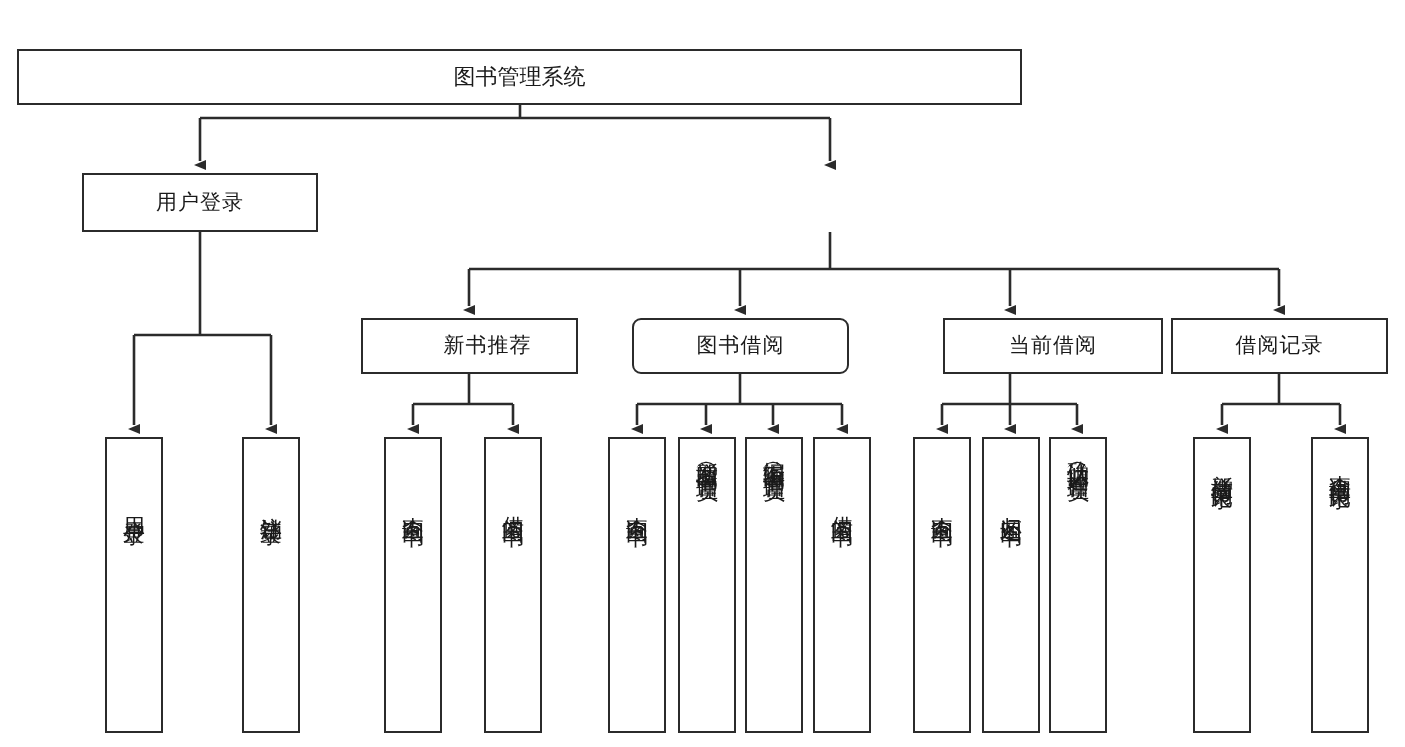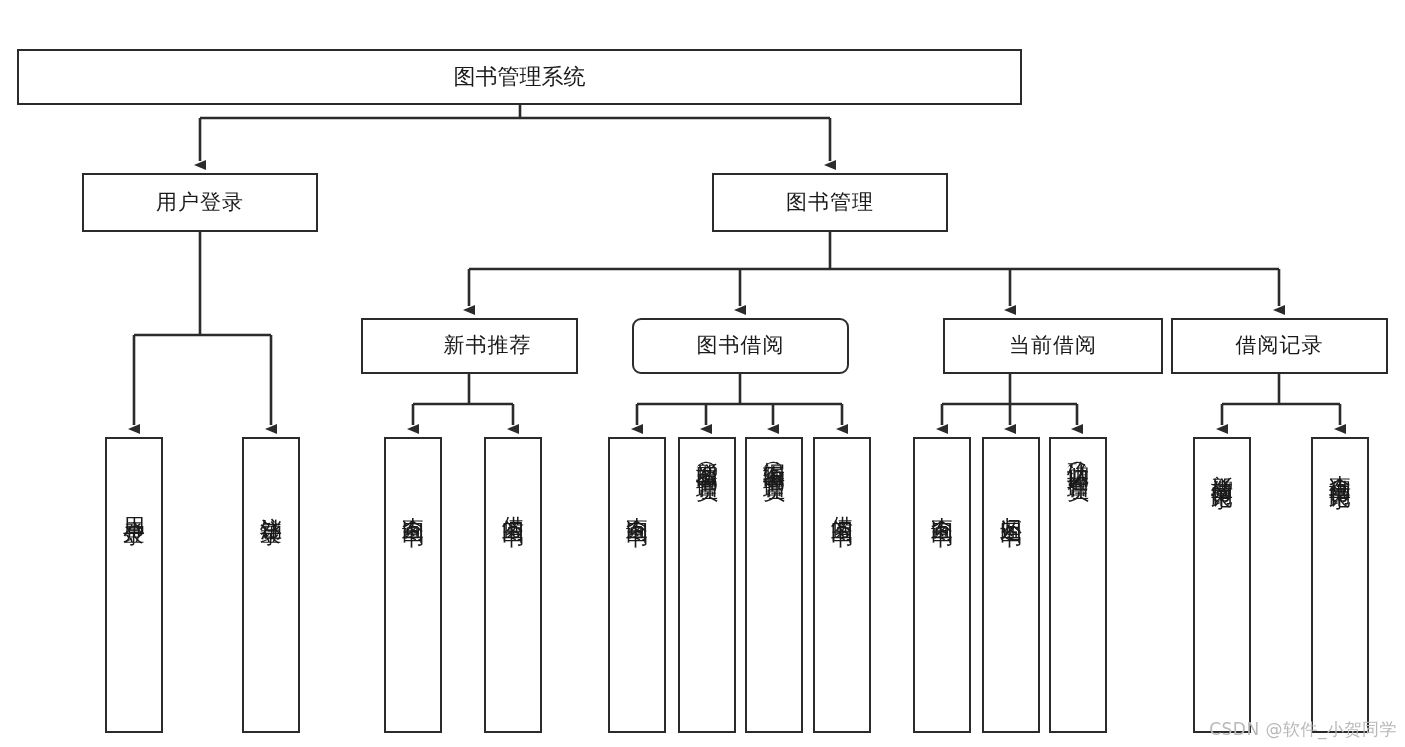--- a/index.html
+++ b/index.html
@@ -125,23 +125,20 @@
     </g>
   </svg>
 
   <div class="node root" style="left:17px; top:12px; width:1005px; height:56px;margin-top:37px;">
     <span>图书管理系统</span>
   </div>
 
   <div class="node h" style="left:82px; top:173px; width:236px; height:59px;">
     <span>用户登录</span>
   </div>
-  <div class="node h" style="left:712px; top:173px; width:236px; height:59px;">
-    <span>图书管理</span>
-  </div>
 
   <div class="node h" style="left:361px; top:318px; width:217px; height:56px;padding-left:36px;">
     <span>新书推荐</span>
   </div>
   <div class="node h" style="left:632px; top:318px; width:217px; height:56px;border-radius:9px;">
     <span>图书借阅</span>
   </div>
   <div class="node h" style="left:928px; top:318px; width:220px; height:56px;margin-left:15px;">
     <span>当前借阅</span>
   </div>
@@ -186,15 +183,14 @@
     <span class="vtext">确认归还（管理员）</span>
   </div>
 
   <div class="node leaf leaf-mid" style="left:1193px; top:437px; width:58px; height:296px;">
     <span class="vtext">新增借阅记录</span>
   </div>
   <div class="node leaf leaf-mid" style="left:1311px; top:437px; width:58px; height:296px;">
     <span class="vtext">查询借阅记录</span>
   </div>
 
-  <div class="watermark">CSDN @软件_小贺同学</div>
 
 </div>
 
 </body></html>

